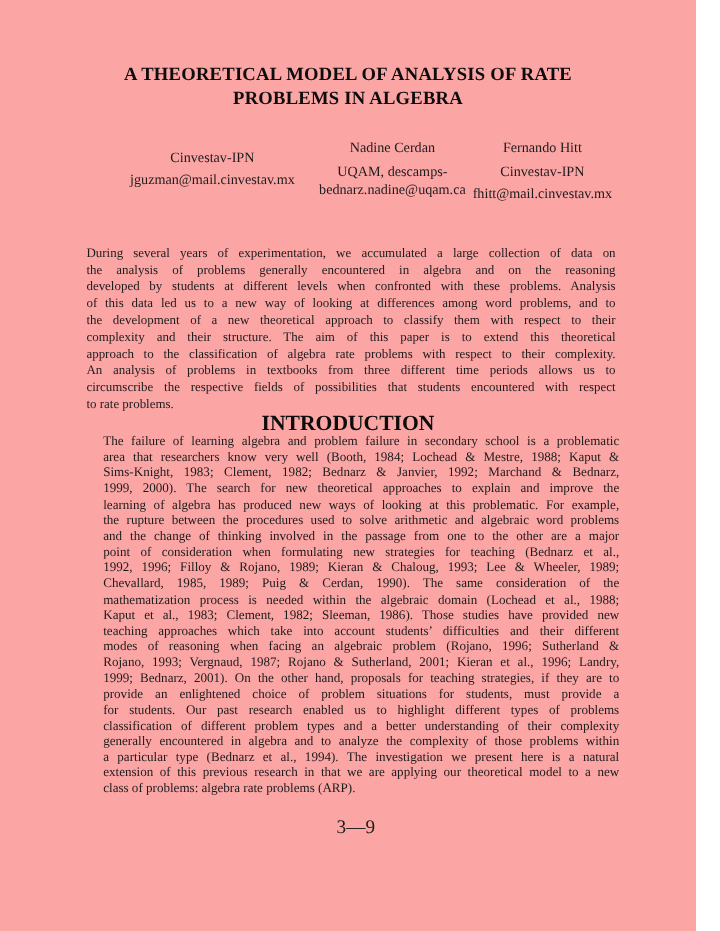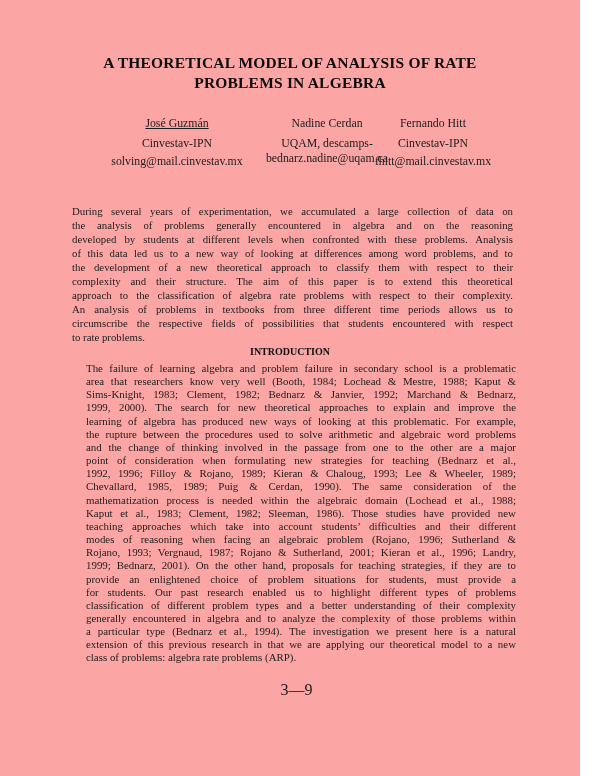--- a/index.html
+++ b/index.html
@@ -23,38 +23,38 @@
   }
   .authors {
     position: relative;
     margin-top: 25px;
     height: 53px;
     font-size: 11.8px;
   }
   .author-col { position: absolute; top: 0; text-align: center; }
   .author-col.c1 { left: 77px;  width: 200px; }
   .author-col.c2 { left: 242px; width: 170px; }
-  .author-col.c3 { left: 357px; width: 152px; }
+  .author-col.c3 { left: 376px; width: 152px; }
   .author-name { line-height: 12px; }
   .author-name.underlined { text-decoration: underline; }
   .author-lines { margin-top: 6px; line-height: 17.5px; }
   .author-col.c2 .author-lines { margin-top: 7px; line-height: 14.5px; }
   .abstract {
     margin: 34px 0 0 72px;
     width: 441px;
     font-size: 10.8px;
   }
   .abstract .jline { line-height: 14px; }
   .jline { text-align: justify; text-align-last: justify; }
   .jline.last { text-align-last: left; }
   .section-heading {
     margin-top: 1px;
     text-align: center;
     font-weight: 700;
-    font-size: 10px;
+    font-size: 18px;
     line-height: 14px;
     color: #0d0d0d;
   }
   .body-text {
     margin: 3px 0 0 86px;
     width: 430px;
     font-size: 10.9px;
   }
   .body-text .jline { line-height: 13.15px; }
   .page-number {
@@ -70,24 +70,23 @@
 
 <div class="sheet">
 
   <div class="title">
     <div>A THEORETICAL MODEL OF ANALYSIS OF RATE</div>
     <div>PROBLEMS IN ALGEBRA</div>
   </div>
 
   <div class="authors">
     <div class="author-col c1">
-      <div class="author-name underlined">José Guzmán</div>
       <div class="author-lines">
         <div>Cinvestav-IPN</div>
-        <div>solving@mail.cinvestav.mx</div>
+        <div>jguzman@mail.cinvestav.mx</div>
       </div>
     </div>
     <div class="author-col c2">
       <div class="author-name">Nadine Cerdan</div>
       <div class="author-lines">
         <div>UQAM, descamps-</div>
         <div>bednarz.nadine@uqam.ca</div>
       </div>
     </div>
     <div class="author-col c3">

